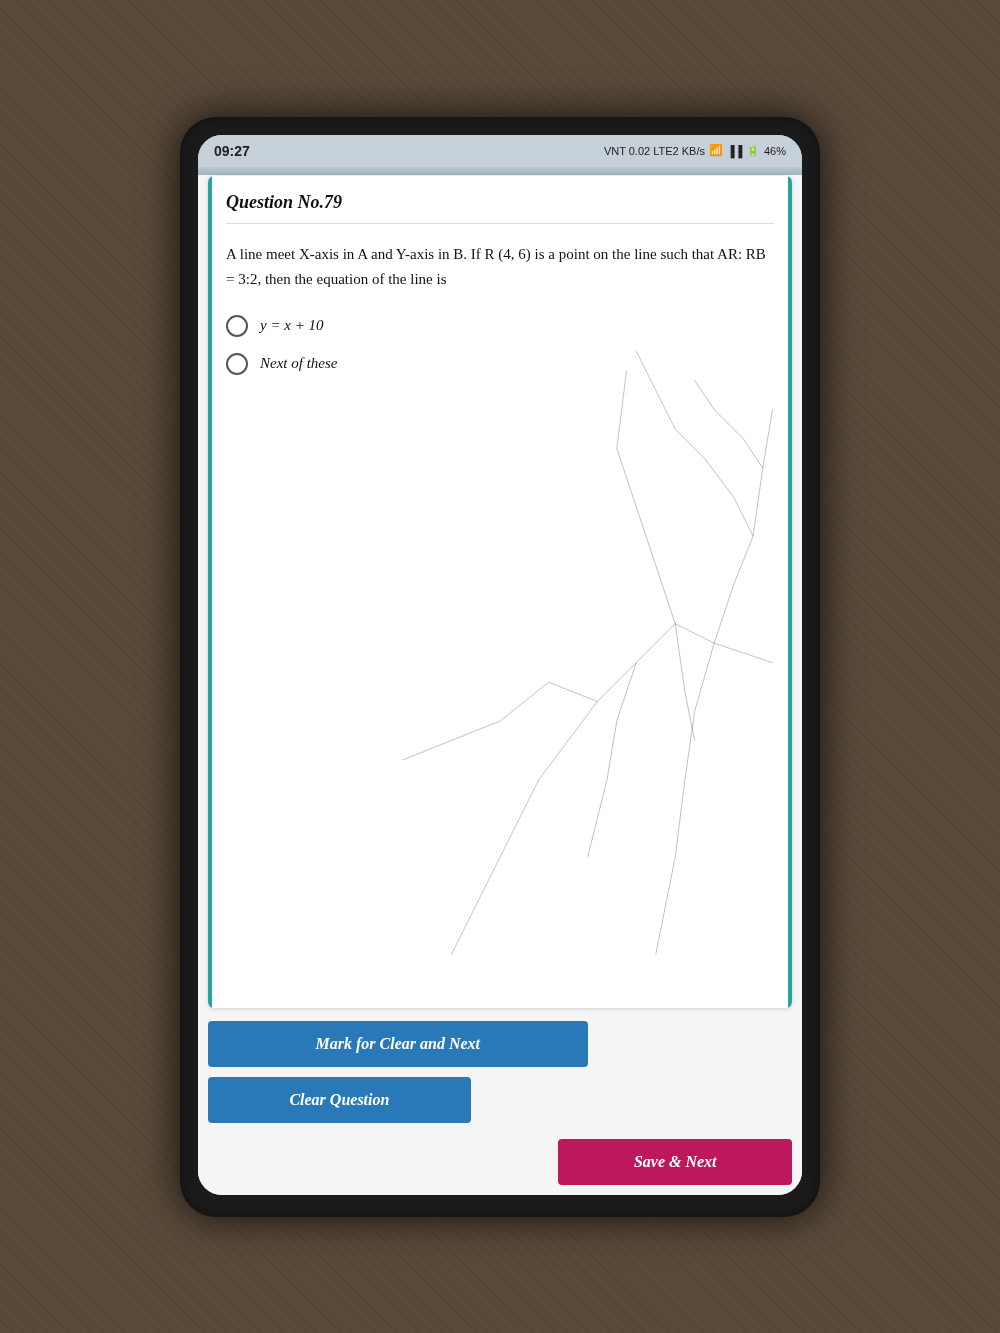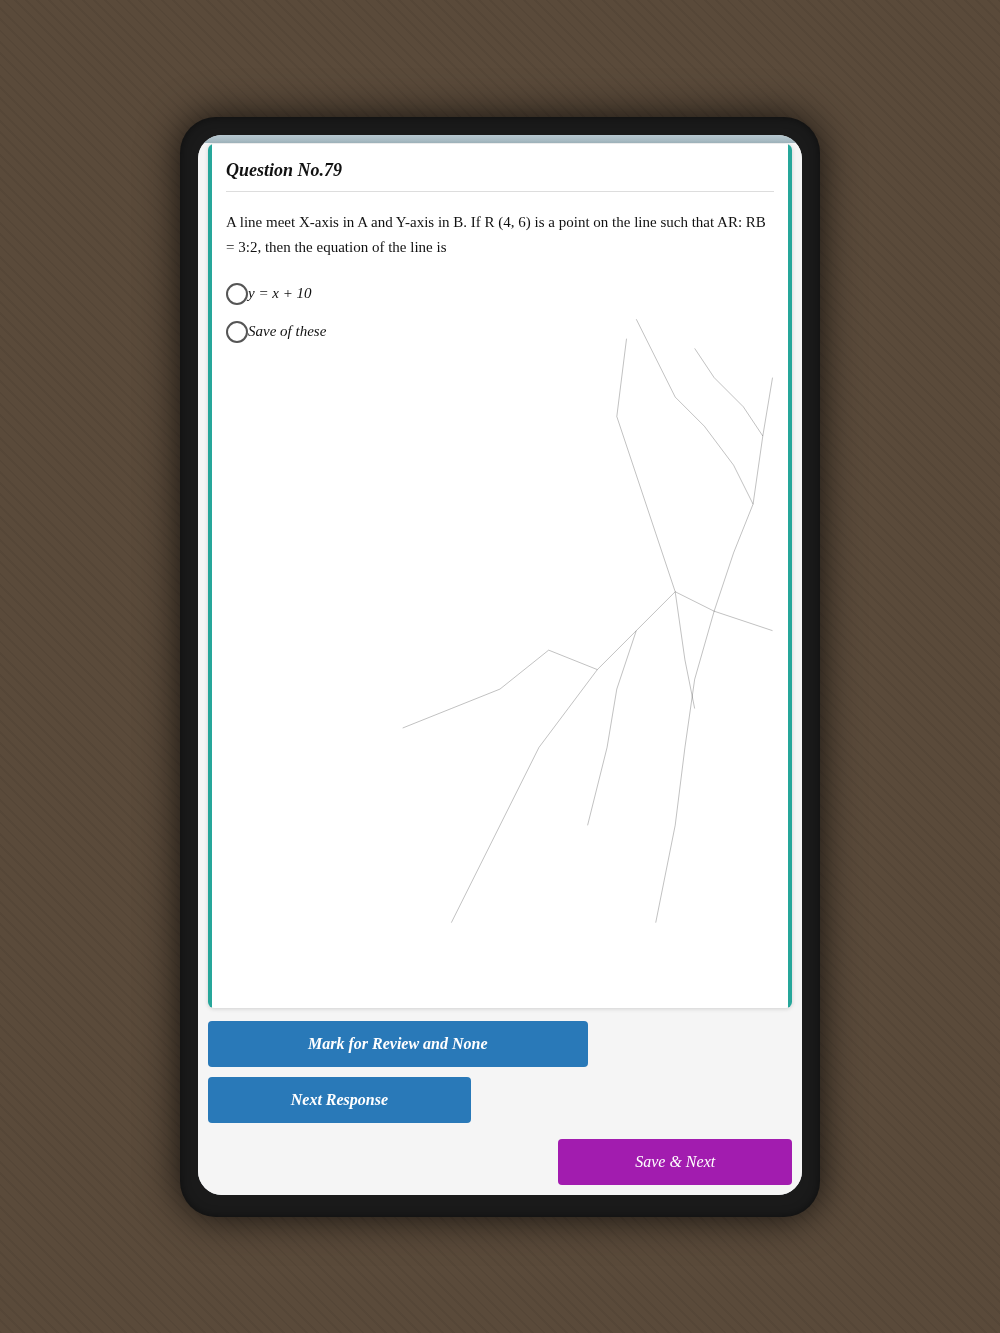--- a/index.html
+++ b/index.html
@@ -114,21 +114,21 @@
     .options-list {
       list-style: none;
       display: flex;
       flex-direction: column;
       gap: 16px;
     }
 
     .option-item {
       display: flex;
       align-items: center;
-      gap: 0;
+      gap: 12px;
       cursor: pointer;
     }
 
     .option-radio {
       width: 22px;
       height: 22px;
       border-radius: 50%;
       border: 2px solid #555;
       background: white;
       flex-shrink: 0;
@@ -174,28 +174,28 @@
       font-size: 16px;
       font-style: italic;
       font-weight: bold;
       width: 45%;
       cursor: pointer;
       text-align: center;
       font-family: Georgia, serif;
     }
 
     .btn-save-next {
-      background: #a21caf;
+      background: #be185d;
       color: white;
       border: none;
       border-radius: 4px;
       padding: 14px 20px;
       font-size: 16px;
       font-style: italic;
-      font-weight: normal;
+      font-weight: bold;
       cursor: pointer;
       text-align: center;
       font-family: Georgia, serif;
       align-self: flex-end;
       width: 40%;
     }
 
     .bottom-row {
       display: flex;
       justify-content: flex-end;
@@ -219,20 +219,30 @@
       width: 4px;
       background: #26a69a;
     }
   </style>
 </head>
 <body>
 
 <div class="phone-outer">
   <div class="phone-inner">
 
+    <div class="status-bar">
+      <span class="status-time">09:27</span>
+      <div class="status-icons">
+        <span>VNT 0.02 LTE2 KB/s</span>
+        <span>📶</span>
+        <span>▐▐</span>
+        <span>🔋</span>
+        <span>46%</span>
+      </div>
+    </div>
 
     <div class="top-bar"></div>
 
     <div class="content-area">
 
       <div class="question-card">
         <div class="teal-border-left"></div>
         <div class="teal-border-right"></div>
 
         <svg class="crack-overlay" viewBox="0 0 600 900" xmlns="http://www.w3.org/2000/svg">
@@ -254,28 +264,28 @@
 
         <p class="question-text">A line meet X-axis in A and Y-axis in B. If R (4, 6) is a point on the line such that AR: RB = 3:2, then the equation of the line is</p>
 
         <ul class="options-list">
           <li class="option-item">
             <div class="option-radio"></div>
             <span class="option-label">y = x + 10</span>
           </li>
           <li class="option-item">
             <div class="option-radio"></div>
-            <span class="option-label">Save of these</span>
+            <span class="option-label">Next of these</span>
           </li>
         </ul>
       </div>
 
       <div class="buttons-area">
-        <button class="btn-mark-review">Mark for Review and None</button>
-        <button class="btn-clear-response">Next Response</button>
+        <button class="btn-mark-review">Mark for Clear and Next</button>
+        <button class="btn-clear-response">Clear Question</button>
       </div>
 
       <div class="bottom-row">
         <button class="btn-save-next">Save &amp; Next</button>
       </div>
 
     </div>
   </div>
 </div>
 

